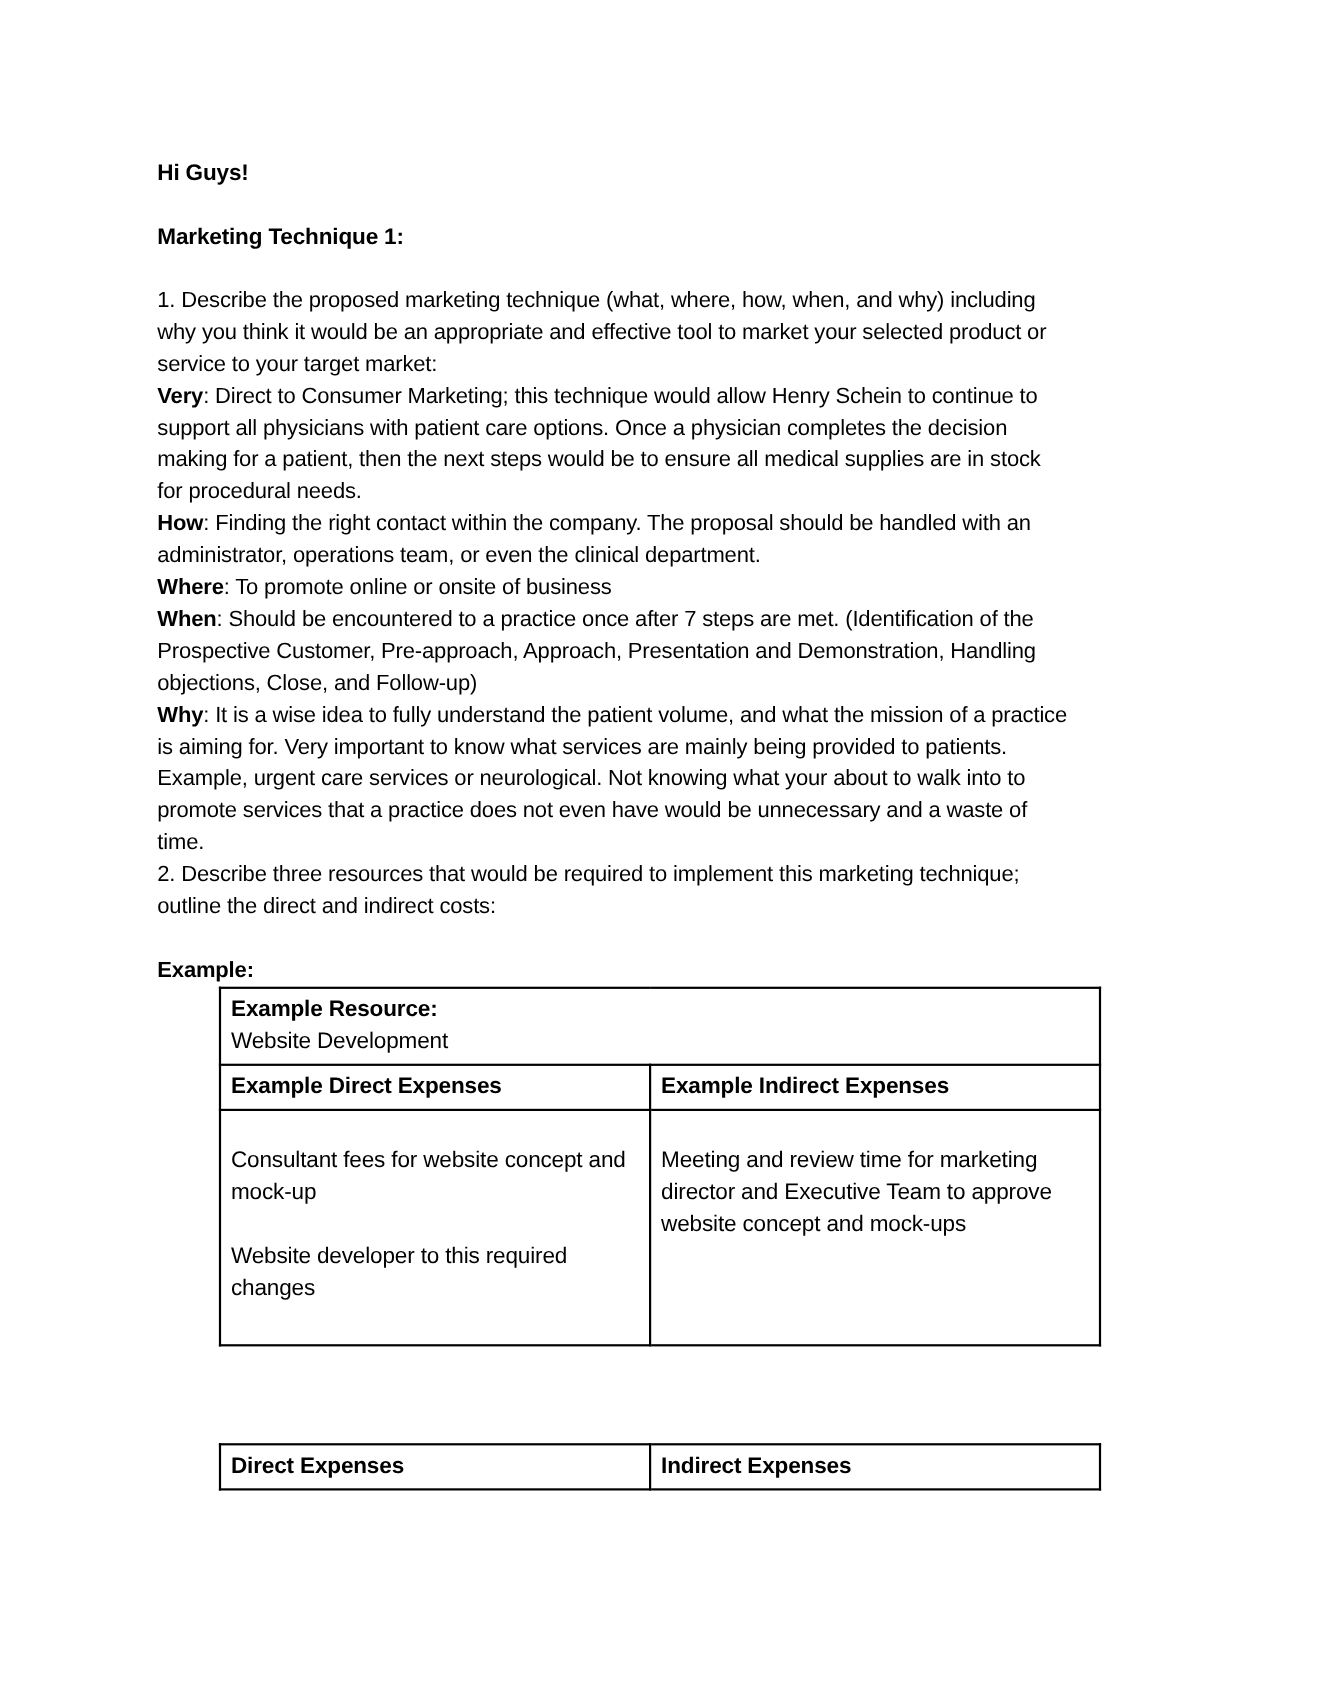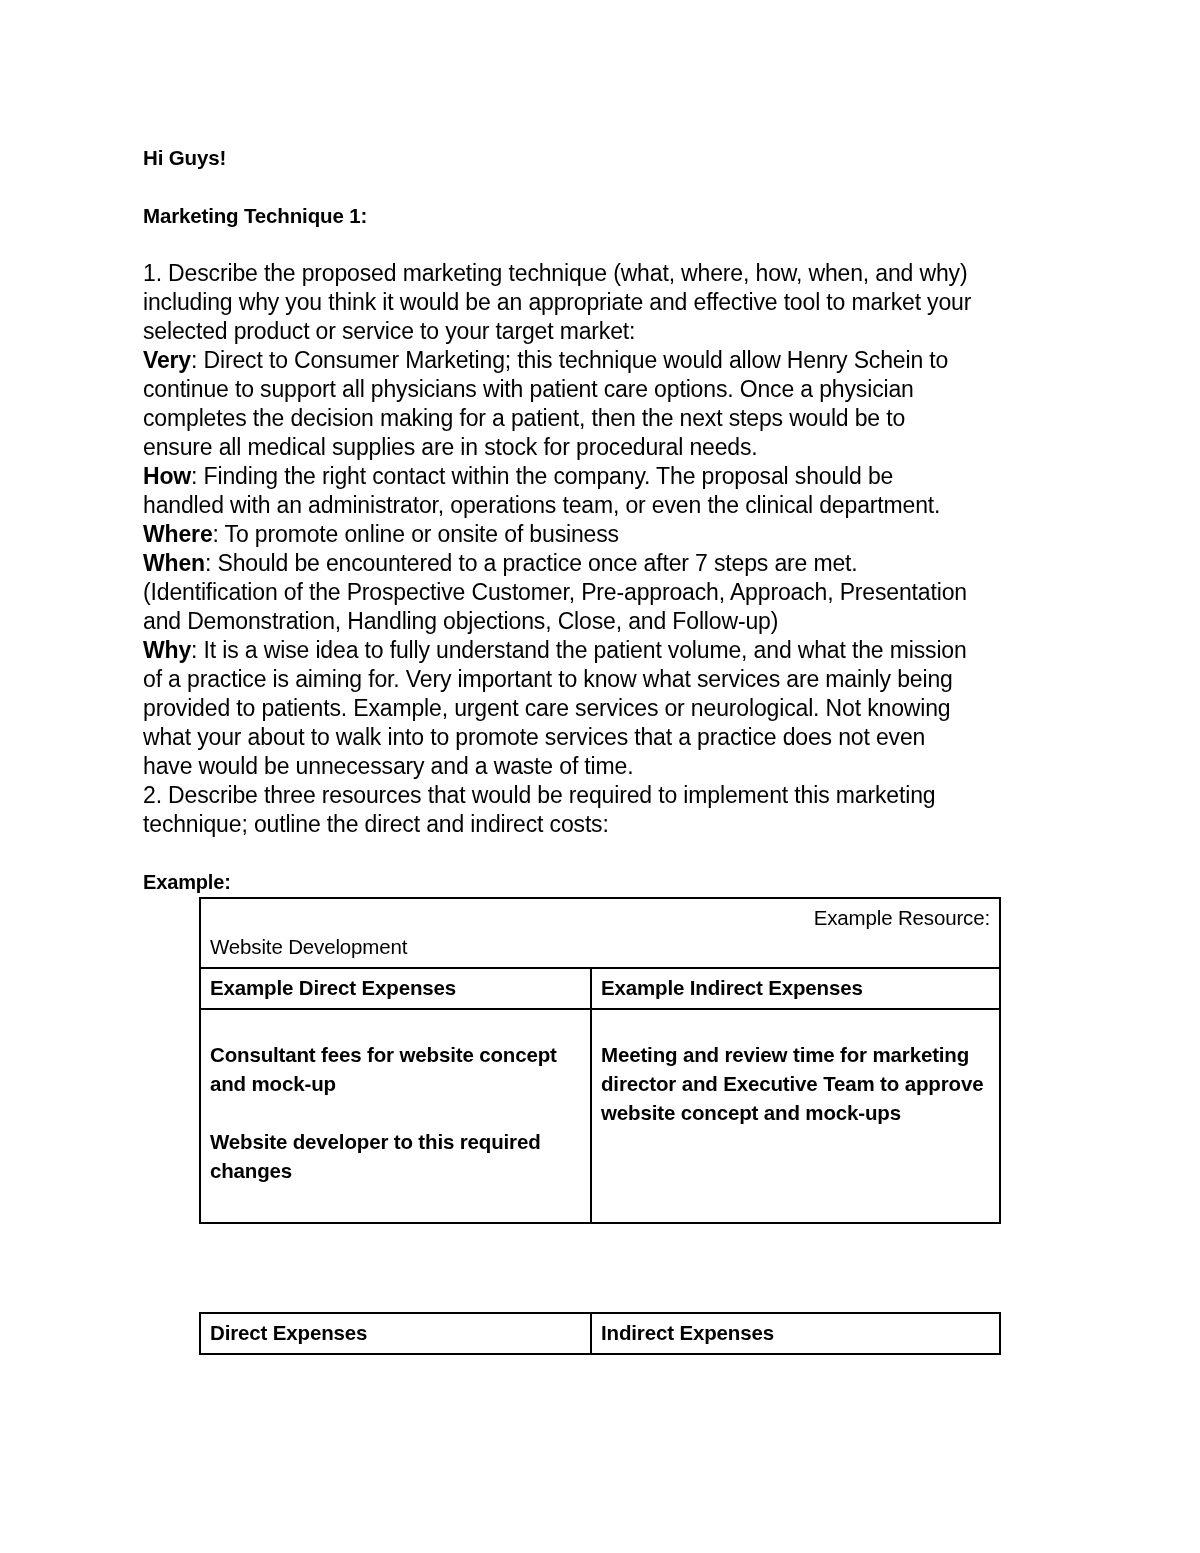--- a/index.html
+++ b/index.html
@@ -38,21 +38,21 @@
     font-weight: 700;
     margin: 0 0 29px 0;
     font-size: 20.5px;
     line-height: 29px;
   }
   .blank-line {
     height: 29px;
   }
   .para {
     margin: 0;
-    font-size: 23px;
+    font-size: 20px;
     line-height: 29px;
     max-width: 935px;
   }
   .para b, .lbl {
     font-weight: 700;
   }
   .example-label {
     font-weight: 700;
     font-size: 20px;
     line-height: 29px;
@@ -72,26 +72,25 @@
     padding: 4px 9px 6px 9px;
     vertical-align: top;
     font-size: 20.5px;
     line-height: 29px;
     letter-spacing: -0.15px;
   }
   .col-left  { width: 391px; }
   .col-right { width: 409px; }
   .cell-bold { font-weight: 700; }
   .cell-normal { font-weight: 400; }
-  .cell-title-line1 { font-weight: 400; text-align: right; }
+  .cell-title-line1 { font-weight: 700; }
   .cell-title-line2 { font-weight: 400; }
   .body-cell {
     height: 176px;
     padding-top: 30px !important;
-    font-weight: bold;
   }
   .body-cell p {
     margin: 0;
   }
   .body-cell .gap {
     height: 29px;
   }
   .resource-cell {
     height: 56px;
   }

